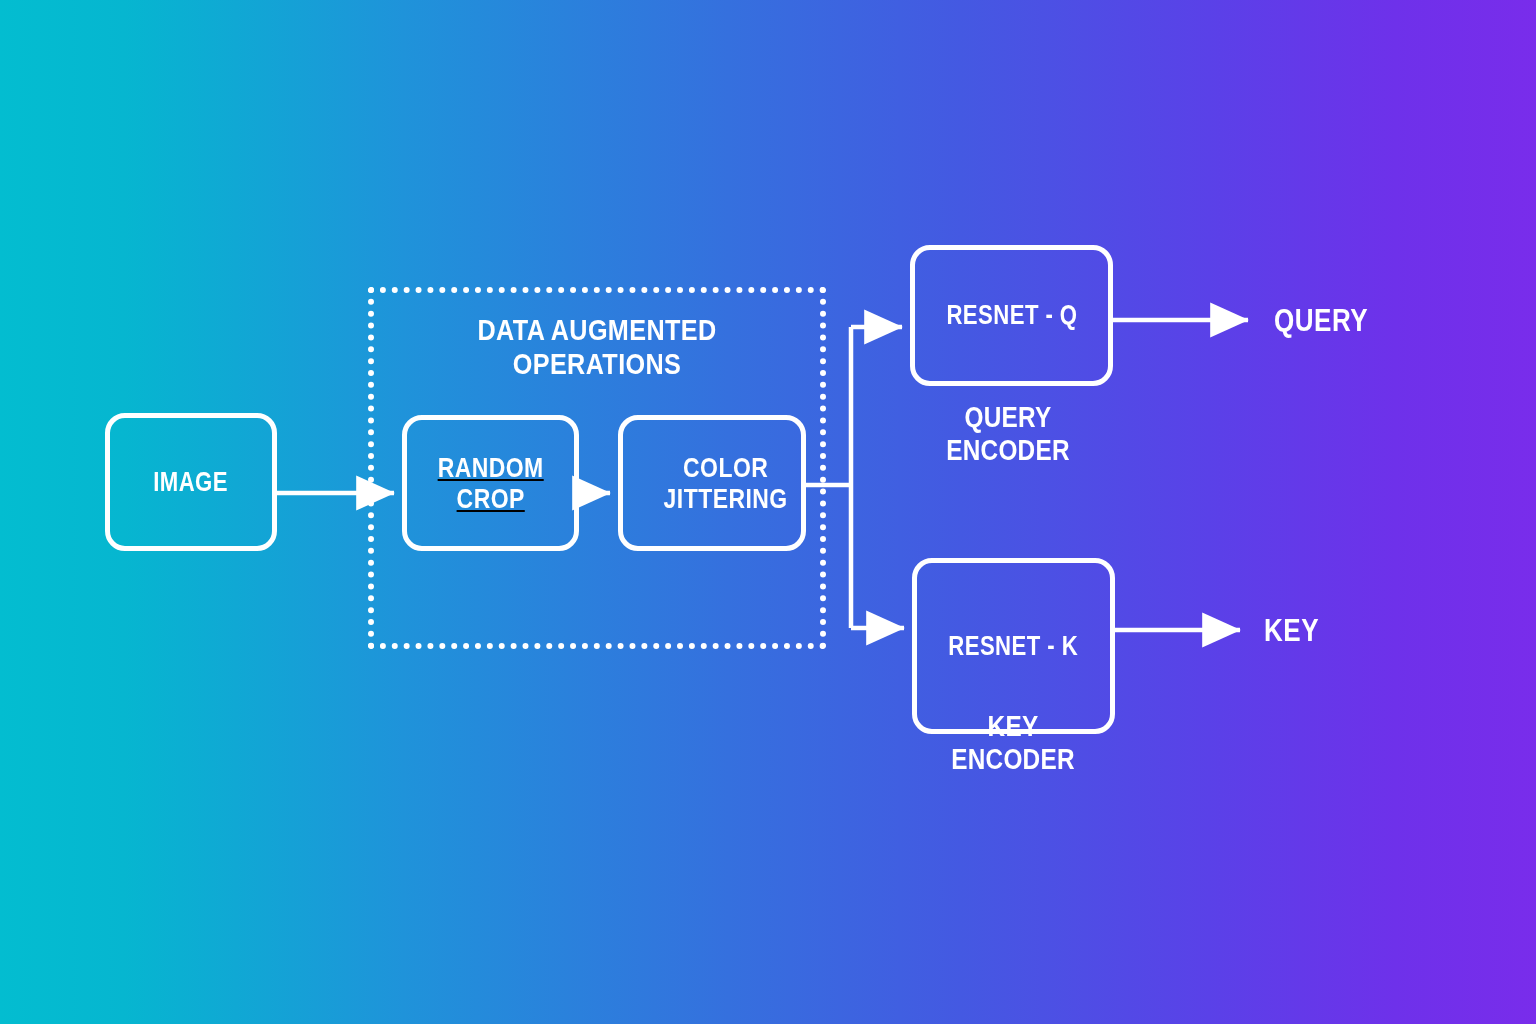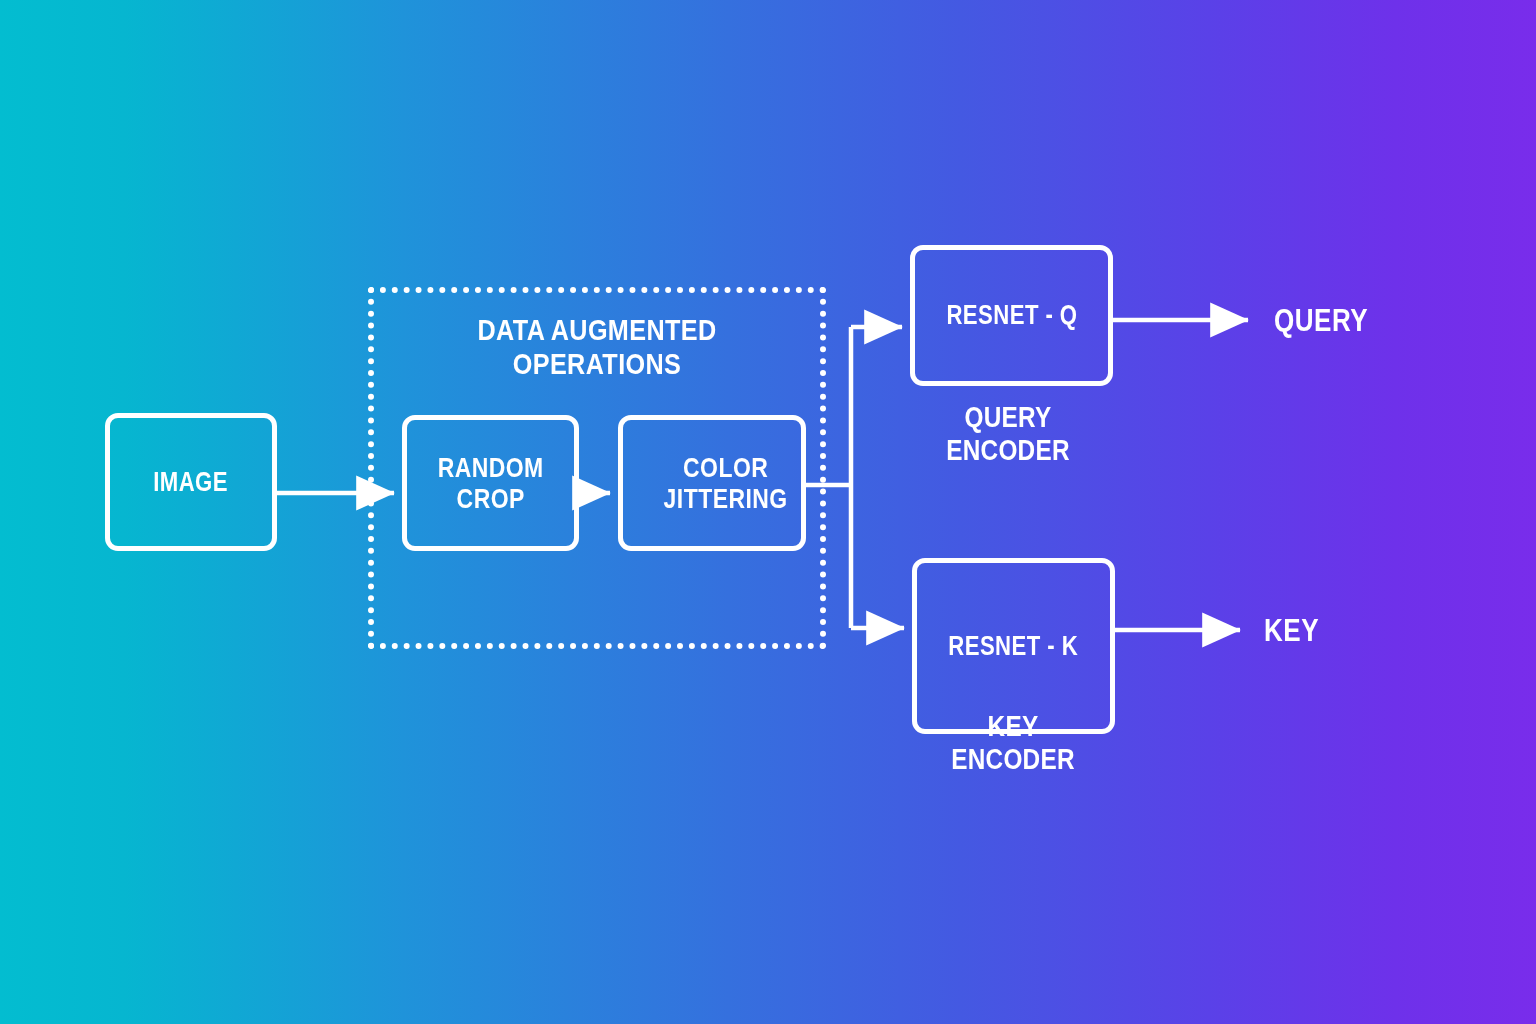--- a/index.html
+++ b/index.html
@@ -25,42 +25,42 @@
     font-family: "Liberation Sans", "DejaVu Sans", sans-serif;
     padding-left: 14px;
     -webkit-font-smoothing: antialiased;
   }
 
   
   .node {
     position: absolute;
     box-sizing: border-box;
     border: 5px solid #ffffff;
-    border-radius: 13px;
+    border-radius: 20px;
     display: flex;
     align-items: center;
     justify-content: center;
     text-align: center;
   }
   .node .label {
     color: #ffffff;
     font-weight: 700;
     text-transform: uppercase;
     letter-spacing: 0.02em;
     line-height: 1.12;
     transform: scaleX(0.82);
     transform-origin: center center;
     white-space: pre-line;
     font-family: "Liberation Sans", "DejaVu Sans", sans-serif;
   }
 
   #box-image      { left: 105px; top: 413px; width: 172px; height: 138px; }
   #box-image .label      { font-size: 27px; }
 
-  #box-random-crop { left: 402px; top: 415px; width: 177px; height: 136px; }
+  #box-random-crop { left: 402px; top: 415px; width: 177px; height: 136px; text-decoration: underline; }
   #box-random-crop .label { font-size: 28px; }
 
   #box-color-jitter { left: 618px; top: 415px; width: 188px; height: 136px; justify-content: flex-end; }
   #box-color-jitter .label { font-size: 28px; }
 
   #box-resnet-q   { left: 910px; top: 245px; width: 203px; height: 141px; }
   #box-resnet-q .label   { font-size: 27px; }
 
   #box-resnet-k   { left: 912px; top: 558px; width: 203px; height: 176px; }
   #box-resnet-k .label   { font-size: 27px; }

